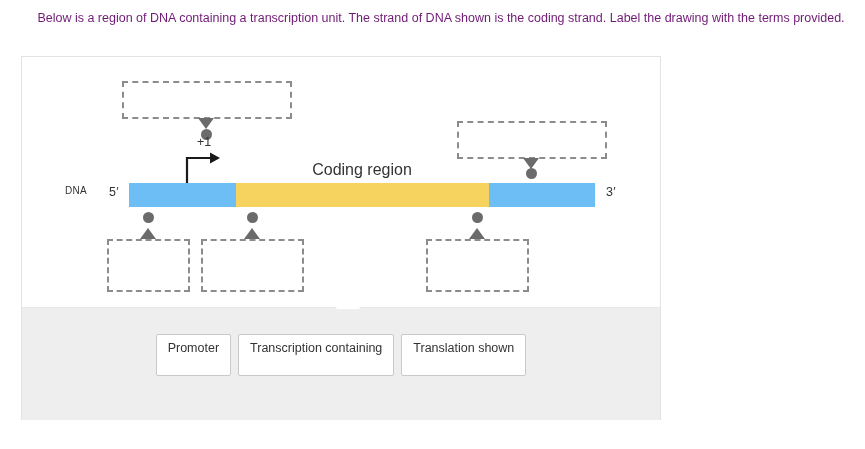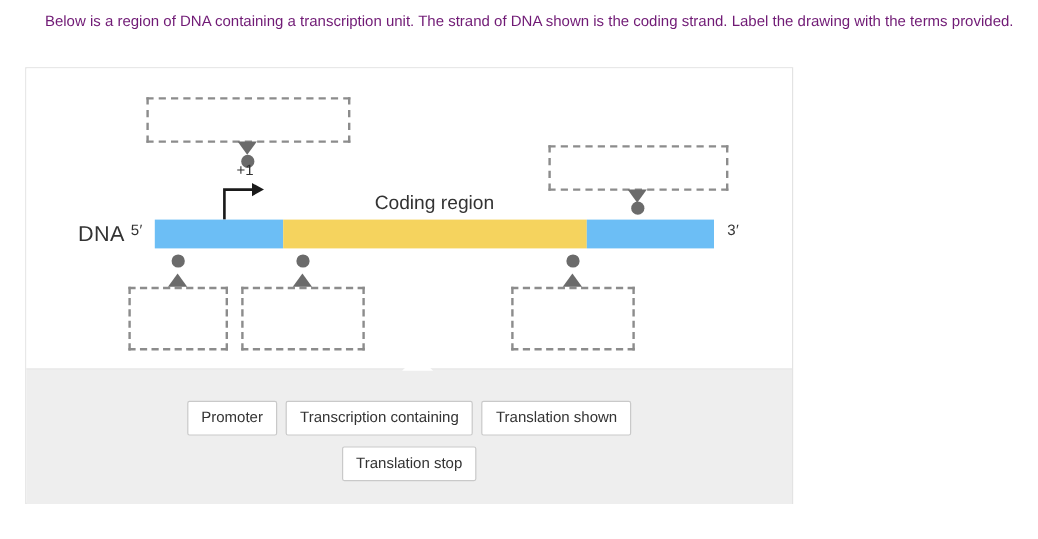--- a/index.html
+++ b/index.html
@@ -60,21 +60,21 @@
   #dna-seg-coding { left: 214px; width: 253px; background: #f5d35e; }
   #dna-seg-right  { left: 467px; width: 106px; background: #6cbef5; }
 
   .edge-label {
     position: absolute;
     font-size: 12.5px;
     color: #333333;
     top: 128px;
     letter-spacing: .3px;
   }
-  #label-dna   { left: 43px;  top: 128px; font-size: 18px; }
+  #label-dna   { left: 43px;  top: 128px; font-size: 10px; }
   #label-five  { left: 87px; }
   #label-three { left: 584px; }
 
   #label-coding-region {
     position: absolute;
     left: 230px;
     top: 104px;
     width: 220px;
     text-align: center;
     font-size: 16px;
@@ -165,21 +165,21 @@
   }
   #term-row-1 { margin-top: 26px; }
   #term-row-2 { margin-top: 9px; }
 
   .term-chip {
     background: #ffffff;
     border: 1px solid #c9c9c9;
     border-radius: 2px;
     font-size: 12.5px;
     color: #333333;
-    padding: 5px 11px 6px 11px;
+    padding: 5px 11px 19px 11px;
     font-family: "Liberation Sans", sans-serif;
     white-space: nowrap;
     cursor: move;
     line-height: 16px;
   }
 </style>
 </head>
 <body>
 
 <div id="prompt">Below is a region of DNA containing a transcription unit. The strand of DNA shown is the coding strand. Label the drawing with the terms provided.</div>
@@ -225,18 +225,15 @@
 
   <div id="term-tray">
     <div id="tray-notch"></div>
 
     <div class="term-row" id="term-row-1">
       <div class="term-chip">Promoter</div>
       <div class="term-chip">Transcription containing</div>
       <div class="term-chip">Translation shown</div>
     </div>
 
-    <div class="term-row" id="term-row-2">
-      <div class="term-chip">Translation stop</div>
-    </div>
   </div>
 
 </div>
 
 </body></html>

